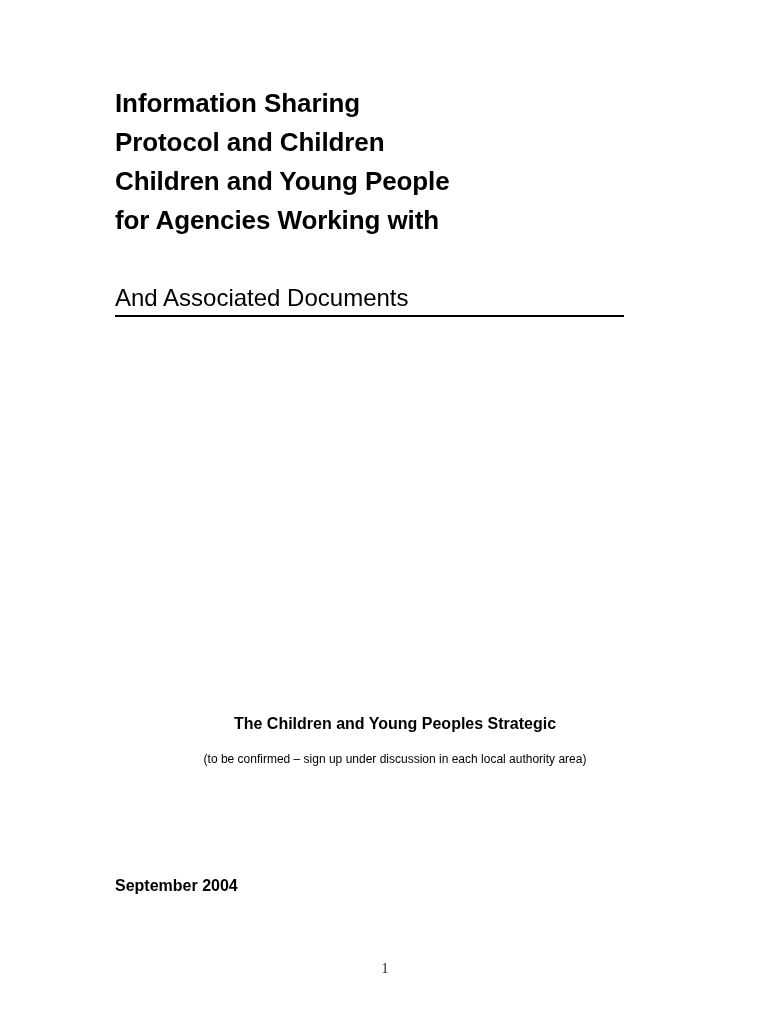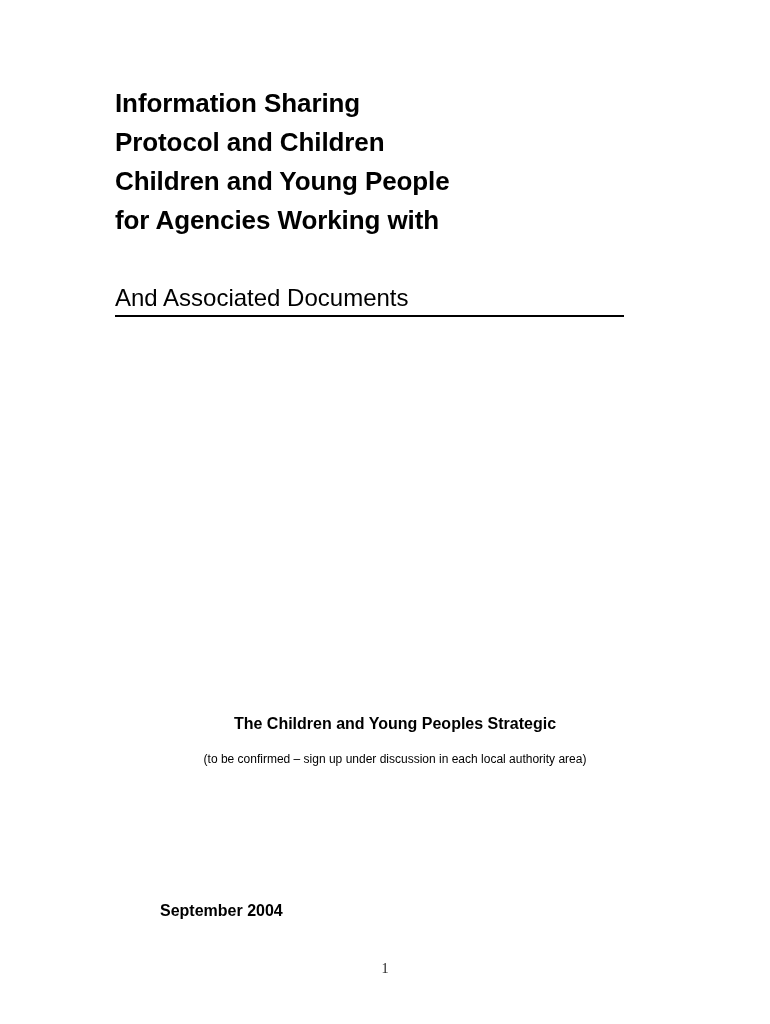--- a/index.html
+++ b/index.html
@@ -83,22 +83,21 @@
     font-weight: normal;
     line-height: 16px;
     margin-top: 14px;
     white-space: nowrap;
   }
 
   
   .date-block {
     position: absolute;
     left: 115px;
-    top: 900px;
-    margin-left: 45px;
+    top: 875px;
   }
 
   .date-text {
     font-size: 16px;
     font-weight: bold;
     line-height: 22px;
     white-space: nowrap;
   }
 
   

